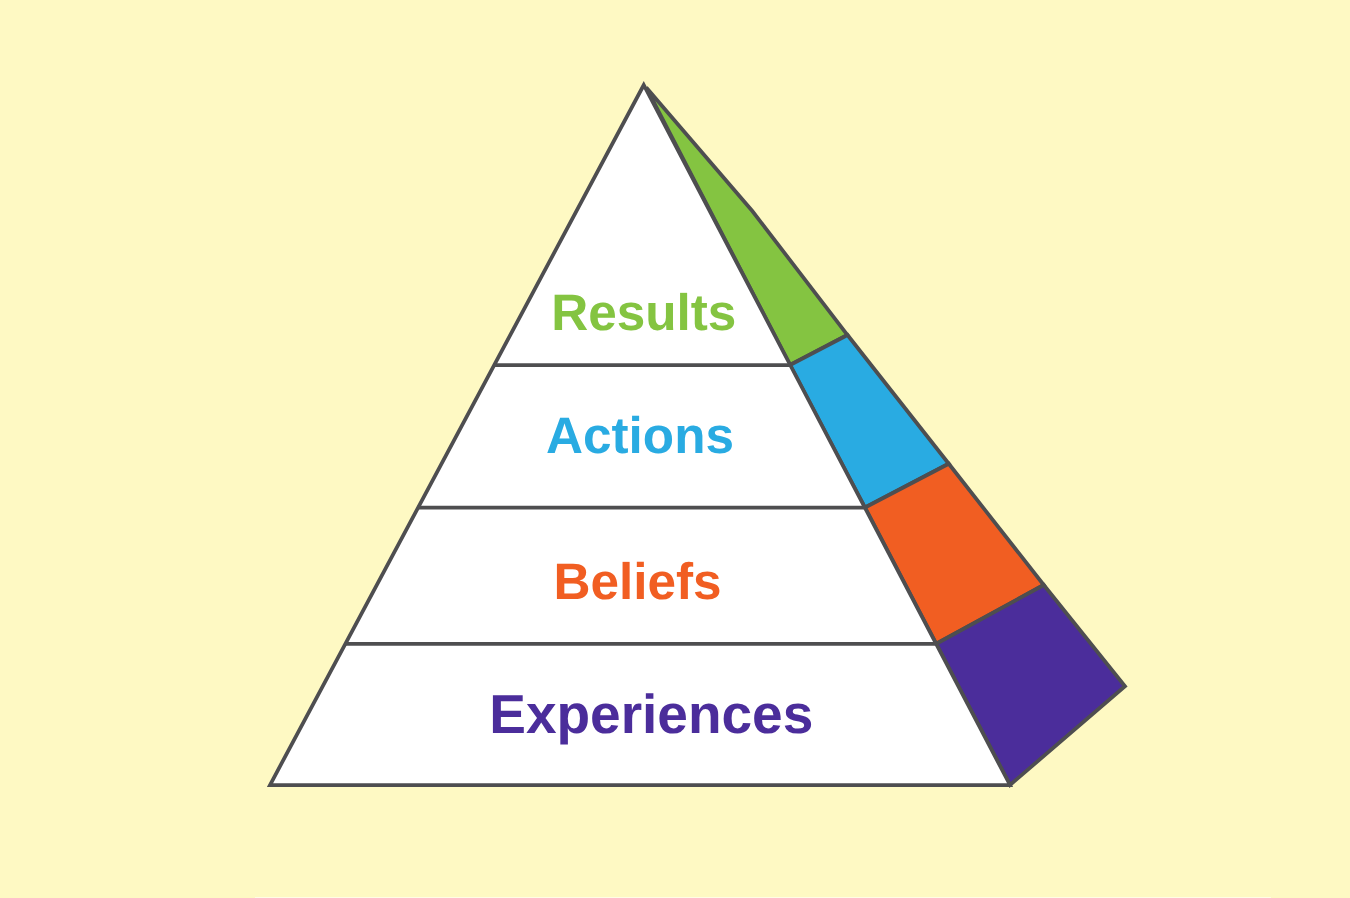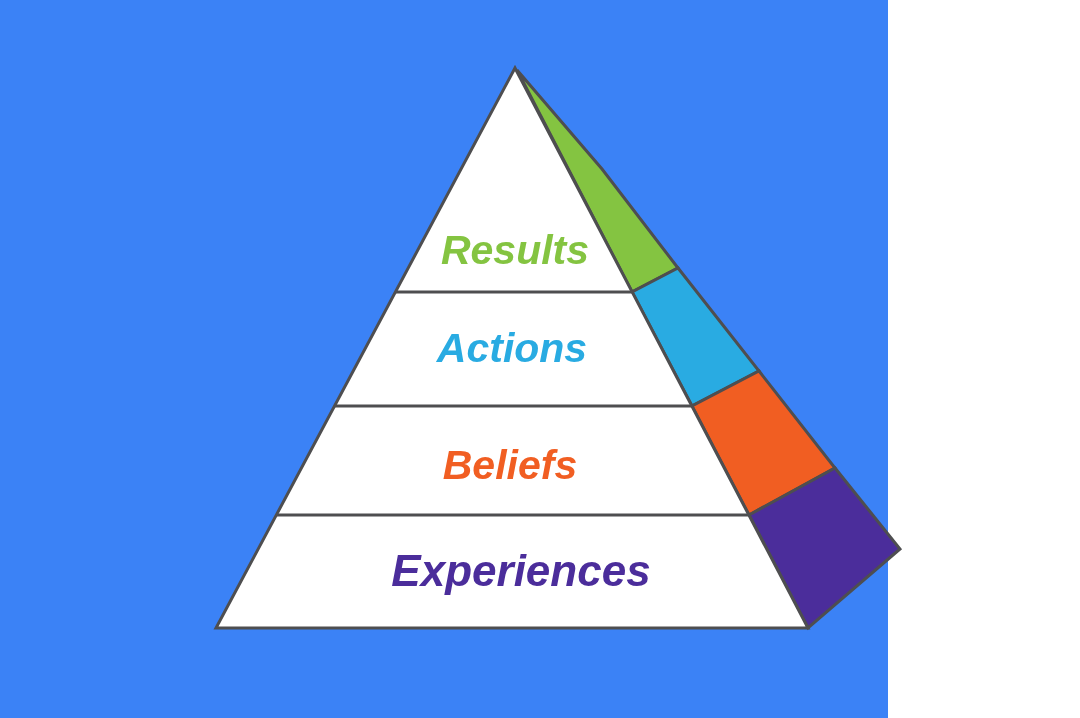--- a/index.html
+++ b/index.html
@@ -6,24 +6,23 @@
     margin: 0;
     padding: 0;
     background: #ffffff;
     width: 1080px;
     height: 718px;
     overflow: hidden;
     font-family: "Liberation Sans", sans-serif;
   }
   .stage {
     position: relative;
-    width: 888px;
+    width: 1080px;
     height: 718px;
-    background: #3b82f6;
-    font-style: italic;
+    background: #fef9c3;
   }
   svg {
     display: block;
   }
   .outlined {
     stroke: #4e4e50;
     stroke-width: 3;
     stroke-linejoin: miter;
   }
   .front-face {

